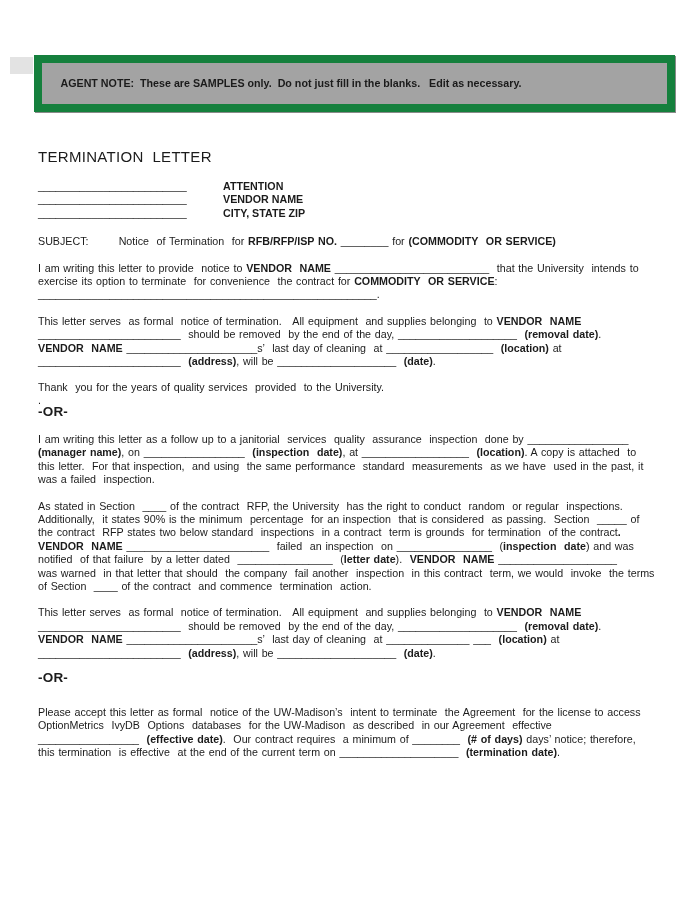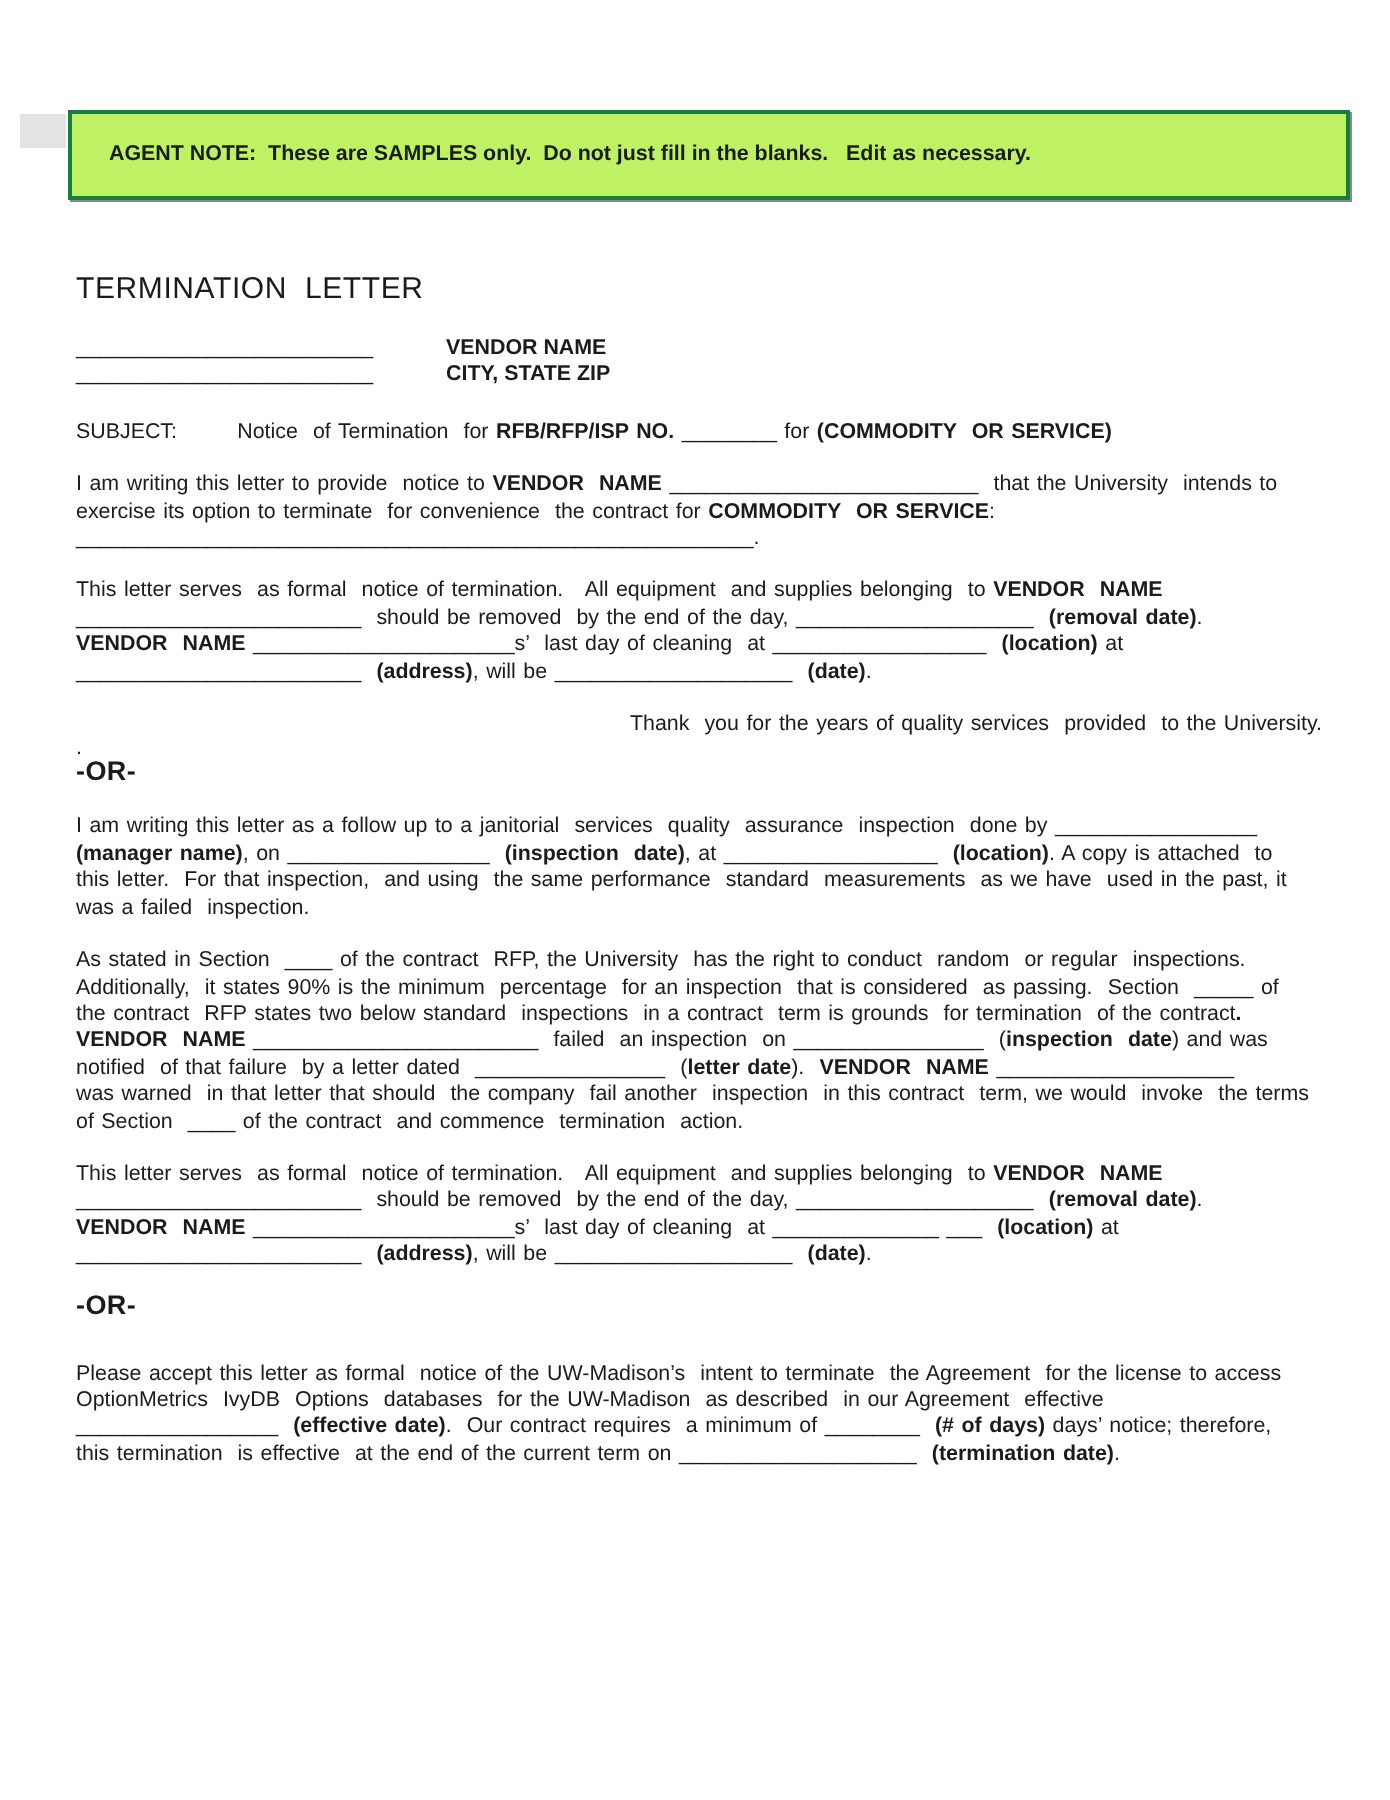--- a/index.html
+++ b/index.html
@@ -15,22 +15,22 @@
     overflow:hidden;
   }
   .scan-patch{
     position:absolute;left:10px;top:57px;width:23px;height:17px;
     background:#e3e3e3;
   }
   .agent-note-box{
     box-sizing:border-box;
     margin-left:-4px;
     width:641px;
-    border:2px solid #15803d;
-    background:#bef264;
+    border:8px solid #15803d;
+    background:#a3a3a3;
     box-shadow:1px 1px 0 #8a8a8a;
     padding:2px 7px 3px 7px;
     font-weight:bold;
     white-space:pre;
   }
   .title{
     margin:36px 0 0 0;
     font-size:15px;
     font-weight:normal;
     letter-spacing:.3px;
@@ -55,28 +55,29 @@
 </head>
 <body>
 
 <div class="page">
   <div class="scan-patch"></div>
   <div class="agent-note-box">
     <span>AGENT NOTE:  These are SAMPLES only.  Do not just fill in the blanks.   Edit as necessary.</span>
   </div>
   <div class="title">TERMINATION  LETTER</div>
   <div class="address-block" id="address-block">
+      <div class="addr-row"><span class="addr-blank">_________________________</span><span class="b">ATTENTION</span></div>
       <div class="addr-row"><span class="addr-blank">_________________________</span><span class="b">VENDOR NAME</span></div>
       <div class="addr-row"><span class="addr-blank">_________________________</span><span class="b">CITY, STATE ZIP</span></div>
     </div>
   <div class="letter-body" id="letter-body">
       <div class="para" style="margin-top: 15px;"><span>SUBJECT:</span><span>        Notice  of Termination  for </span><span class="b">RFB/RFP/ISP NO.</span><span> ________ for </span><span class="b">(COMMODITY  OR SERVICE)</span></div>
       <div class="para" style="margin-top: 13px;"><span>I am writing this letter to provide  notice to </span><span class="b">VENDOR  NAME</span><span> __________________________  that the University  intends to</span><br><span>exercise its option to terminate  for convenience  the contract for </span><span class="b">COMMODITY  OR SERVICE</span><span>:</span><br><span>_________________________________________________________.</span></div>
       <div class="para" style="margin-top: 13px;"><span>This letter serves  as formal  notice of termination.   All equipment  and supplies belonging  to </span><span class="b">VENDOR  NAME</span><br><span>________________________  should be removed  by the end of the day, ____________________  </span><span class="b">(removal date)</span><span>.</span><br><span class="b">VENDOR  NAME</span><span> ______________________s’  last day of cleaning  at __________________  </span><span class="b">(location)</span><span> at</span><br><span>________________________  </span><span class="b">(address)</span><span>, will be ____________________  </span><span class="b">(date)</span><span>.</span></div>
-      <div class="para" style="margin-top: 13px; text-align: right;"><span>Thank  you for the years of quality services  provided  to the University.</span></div>
+      <div class="para" style="margin-top: 13px;"><span>Thank  you for the years of quality services  provided  to the University.</span></div>
       <div class="dot-line" style="margin-top: 2px;">.</div>
       <div class="or-line" style="margin-top: 1px;">-OR-</div>
       <div class="para" style="margin-top: 13px;"><span>I am writing this letter as a follow up to a janitorial  services  quality  assurance  inspection  done by _________________</span><br><span class="b">(manager name)</span><span>, on _________________  </span><span class="b">(inspection  date)</span><span>, at __________________  </span><span class="b">(location)</span><span>. A copy is attached  to</span><br><span>this letter.  For that inspection,  and using  the same performance  standard  measurements  as we have  used in the past, it</span><br><span>was a failed  inspection.</span></div>
       <div class="para" style="margin-top: 13px;"><span>As stated in Section  ____ of the contract  RFP, the University  has the right to conduct  random  or regular  inspections.</span><br><span>Additionally,  it states 90% is the minimum  percentage  for an inspection  that is considered  as passing.  Section  _____ of</span><br><span>the contract  RFP states two below standard  inspections  in a contract  term is grounds  for termination  of the contract</span><span class="b">.</span><br><span class="b">VENDOR  NAME</span><span> ________________________  failed  an inspection  on ________________  (</span><span class="b">inspection  date</span><span>) and was</span><br><span>notified  of that failure  by a letter dated  ________________  (</span><span class="b">letter date</span><span>).  </span><span class="b">VENDOR  NAME</span><span> ____________________</span><br><span>was warned  in that letter that should  the company  fail another  inspection  in this contract  term, we would  invoke  the terms</span><br><span>of Section  ____ of the contract  and commence  termination  action.</span></div>
       <div class="para" style="margin-top: 13px;"><span>This letter serves  as formal  notice of termination.   All equipment  and supplies belonging  to </span><span class="b">VENDOR  NAME</span><br><span>________________________  should be removed  by the end of the day, ____________________  </span><span class="b">(removal date)</span><span>.</span><br><span class="b">VENDOR  NAME</span><span> ______________________s’  last day of cleaning  at ______________ ___  </span><span class="b">(location)</span><span> at</span><br><span>________________________  </span><span class="b">(address)</span><span>, will be ____________________  </span><span class="b">(date)</span><span>.</span></div>
       <div class="or-line" style="margin-top: 10px;">-OR-</div>
       <div class="para" style="margin-top: 20px;"><span>Please accept this letter as formal  notice of the UW-Madison’s  intent to terminate  the Agreement  for the license to access</span><br><span>OptionMetrics  IvyDB  Options  databases  for the UW-Madison  as described  in our Agreement  effective</span><br><span>_________________  </span><span class="b">(effective date)</span><span>.  Our contract requires  a minimum of ________  </span><span class="b">(# of days)</span><span> days’ notice; therefore,</span><br><span>this termination  is effective  at the end of the current term on ____________________  </span><span class="b">(termination date)</span><span>.</span></div>
     </div>
 </div>
 

